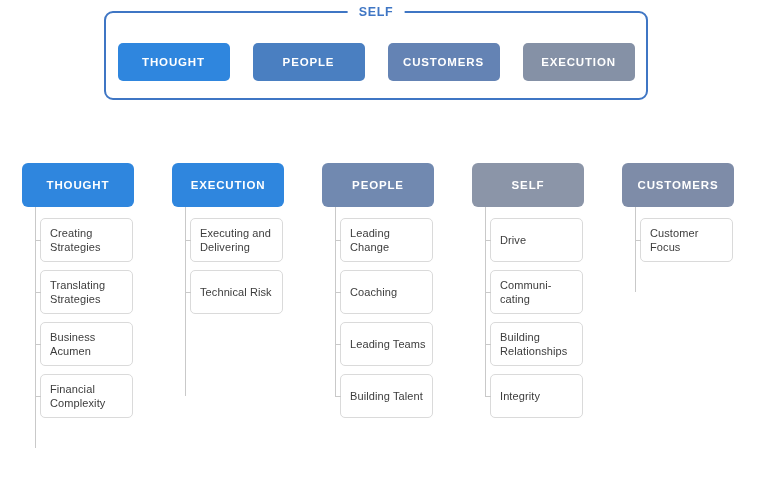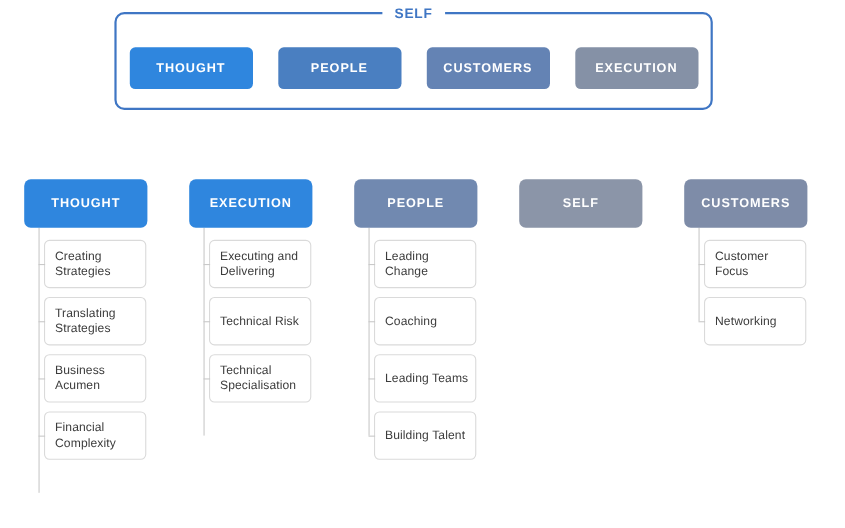--- a/index.html
+++ b/index.html
@@ -170,23 +170,20 @@
     <div class="column" style="left: 150px;">
       <div class="col-header" style="background: rgb(47, 134, 222);">EXECUTION</div>
       <div class="col-body">
         <div class="trunk" style="height: 189px;"></div>
         <div class="item">
           <span class="item-label">Executing and Delivering</span>
         </div>
         <div class="item">
           <span class="item-label">Technical Risk</span>
         </div>
-        <div class="item">
-          <span class="item-label">Technical Specialisation</span>
-        </div>
       </div>
     </div>
     <div class="column" style="left: 300px;">
       <div class="col-header" style="background: rgb(113, 137, 176);">PEOPLE</div>
       <div class="col-body">
         <div class="trunk" style="height: 189px;"></div>
         <div class="item">
           <span class="item-label">Leading Change</span>
         </div>
         <div class="item">
@@ -195,26 +192,38 @@
         <div class="item">
           <span class="item-label">Leading Teams</span>
         </div>
         <div class="item">
           <span class="item-label">Building Talent</span>
         </div>
       </div>
     </div>
     <div class="column" style="left: 450px;">
       <div class="col-header" style="background: rgb(139, 149, 168);">SELF</div>
+      <div class="col-body">
+        <div class="trunk" style="height: 189px;"></div>
+        <div class="item">
+          <span class="item-label">Drive</span>
+        </div>
+        <div class="item">
+          <span class="item-label">Communi-cating</span>
+        </div>
+        <div class="item">
+          <span class="item-label">Building Relationships</span>
+        </div>
+        <div class="item">
+          <span class="item-label">Integrity</span>
+        </div>
+      </div>
     </div>
     <div class="column" style="left: 600px;">
       <div class="col-header" style="background: rgb(126, 140, 168);">CUSTOMERS</div>
       <div class="col-body">
         <div class="trunk" style="height: 85px;"></div>
         <div class="item">
           <span class="item-label">Customer Focus</span>
         </div>
-        <div class="item">
-          <span class="item-label">Networking</span>
-        </div>
       </div>
     </div>
   </div>
 
 </body></html>

